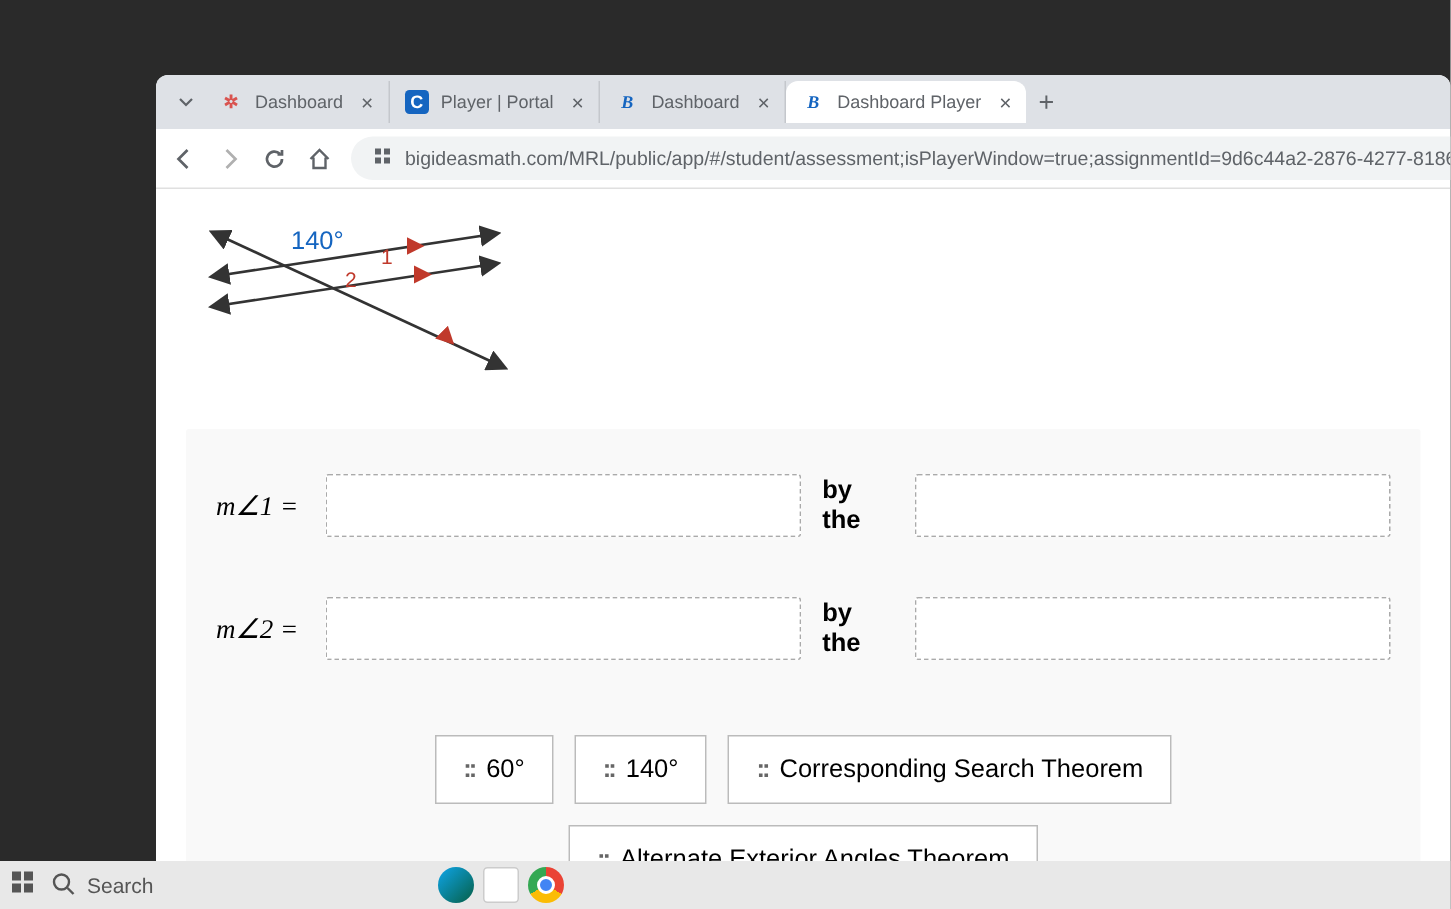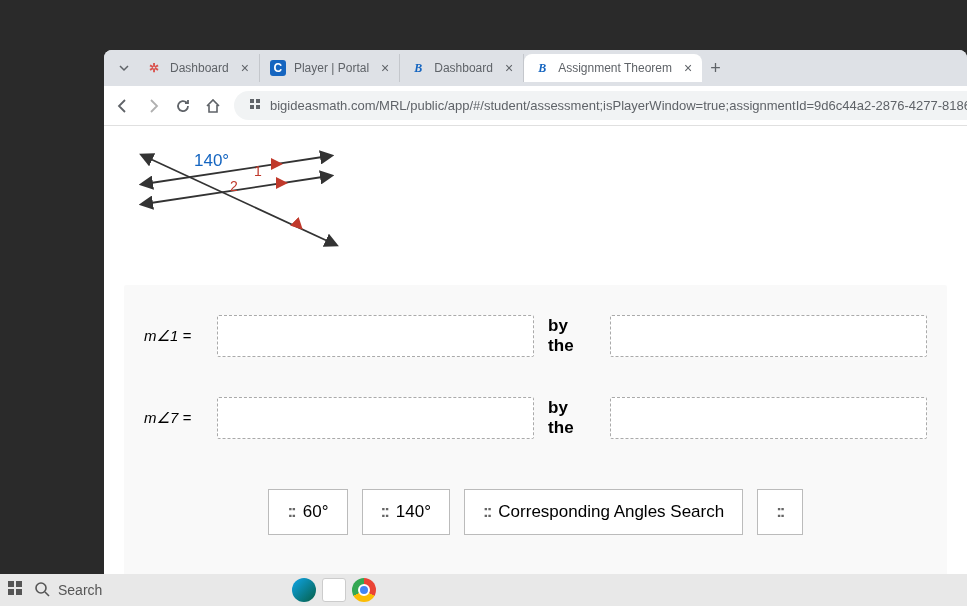--- a/index.html
+++ b/index.html
@@ -113,22 +113,22 @@
       border-radius: 2px;
     }
     .equation-row {
       display: flex;
       align-items: center;
       margin-bottom: 40px;
       gap: 8px;
     }
     .math-label {
       font-style: italic;
-      font-size: 15px;
-      font-family: Liberation Sans, sans-serif;
+      font-size: 18px;
+      font-family: Liberation Serif, serif;
       width: 68px;
     }
     .drop-zone {
       border: 1.5px dashed #aaa;
       background: #fff;
       height: 42px;
       border-radius: 2px;
     }
     .drop-zone.wide {
       width: 330px;
@@ -221,21 +221,21 @@
     </div>
 
     <div class="tab">
       <span class="tab-icon" style="color:#1565c0;font-family:serif;font-style:italic;">B</span>
       <span>Dashboard</span>
       <span class="tab-close">×</span>
     </div>
 
     <div class="tab active">
       <span class="tab-icon" style="color:#1565c0;font-family:serif;font-style:italic;">B</span>
-      <span>Assignment Theorem</span>
+      <span>Dashboard Player</span>
       <span class="tab-close">×</span>
     </div>
 
     <div class="new-tab">+</div>
   </div>
 
   <div class="nav-bar">
     <span class="nav-icon">
         <svg width="18" height="18" viewBox="0 0 18 18">
           <path d="M11 3 L5 9 L11 15" stroke="#5f6368" stroke-width="1.8" fill="none"></path>
@@ -296,41 +296,42 @@
 
     <div class="question-area">
       <div class="equation-row">
         <span class="math-label">m∠1 =</span>
         <div class="drop-zone wide"></div>
         <span class="by-the">by the</span>
         <div class="drop-zone wider"></div>
       </div>
 
       <div class="equation-row">
-        <span class="math-label">m∠7 =</span>
+        <span class="math-label">m∠2 =</span>
         <div class="drop-zone wide"></div>
         <span class="by-the">by the</span>
         <div class="drop-zone wider"></div>
       </div>
 
       <div class="tiles-area">
         <div class="tile">
             <span class="drag-handle">::</span>
             <span>60°</span>
           </div>
         <div class="tile">
             <span class="drag-handle">::</span>
             <span>140°</span>
           </div>
         <div class="tile">
             <span class="drag-handle">::</span>
-            <span>Corresponding Angles Search</span>
+            <span>Corresponding Search Theorem</span>
           </div>
         <div class="tile">
             <span class="drag-handle">::</span>
+            <span>Alternate Exterior Angles Theorem</span>
           </div>
         <div style="width:100%"></div>
 
         <div style="width:100%"></div>
 
       </div>
     </div>
   </div>
 </div>
 

